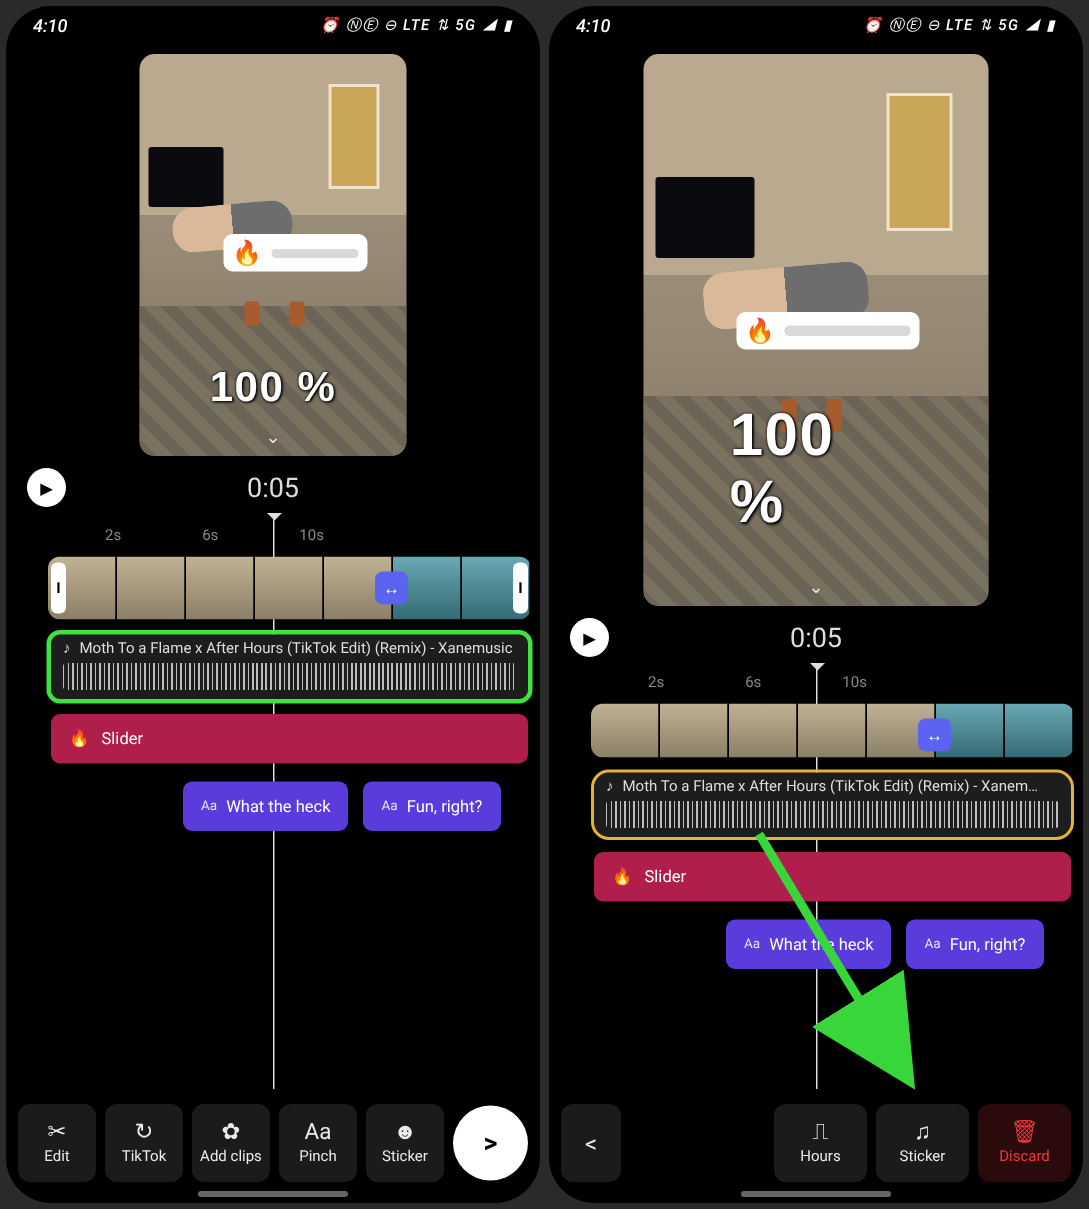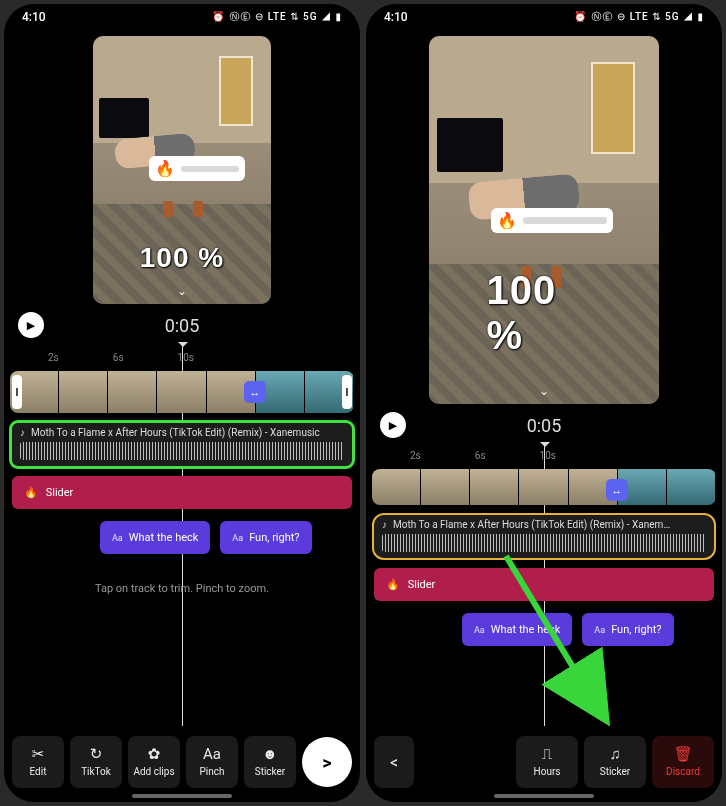--- a/index.html
+++ b/index.html
@@ -24,20 +24,21 @@
   }
   .status-bar {
     height: 26px;
     display: flex;
     align-items: center;
     justify-content: space-between;
     padding: 0 18px;
     color: #fff;
     font-size: 12px;
     font-weight: 500;
+    font-style: italic;
   }
   .status-icons { display: flex; gap: 5px; align-items: center; font-size: 10px; letter-spacing: 1px; margin-left: 31px; }
 
   
   .preview-wrap {
     display: flex;
     flex-direction: column;
     align-items: center;
     padding-top: 6px;
   }
@@ -138,21 +139,21 @@
     background: #fff; color: #000;
     display: flex; align-items: center; justify-content: center;
     font-size: 11px;
   }
   .time-txt {
     position: absolute; left: 50%; transform: translateX(-50%);
     color: #ddd; font-size: 18px;
   }
 
   
-  .timeline { flex: 1; position: relative; padding-top: 6px; }
+  .timeline { flex: 1; position: relative; padding-top: 6px; padding-left: 22px; }
   .ruler {
     display: flex; color: #888; font-size: 10px;
     padding: 0 6px 4px 6px; gap: 54px; margin-left: 38px;
   }
   .playhead {
     position: absolute; top: 0; bottom: 0; width: 1px; background: #ddd;
     left: 50%;
   }
   .playhead::before {
     content:""; position:absolute; top:-4px; left:-4px;
@@ -324,21 +325,20 @@
         <div class="chip">
           <span class="aa">Aa</span>
           <span>What the heck</span>
         </div>
         <div class="chip">
           <span class="aa">Aa</span>
           <span>Fun, right?</span>
         </div>
       </div>
 
-      <div class="hint">Tap on track to trim. Pinch to zoom.</div>
     </div>
   </div>
 
   <div class="toolbar">
     <div class="tb-btn">
       <span class="tb-ico">✂</span>
       <span>Edit</span>
     </div>
     <div class="tb-btn">
       <span class="tb-ico">↻</span>

